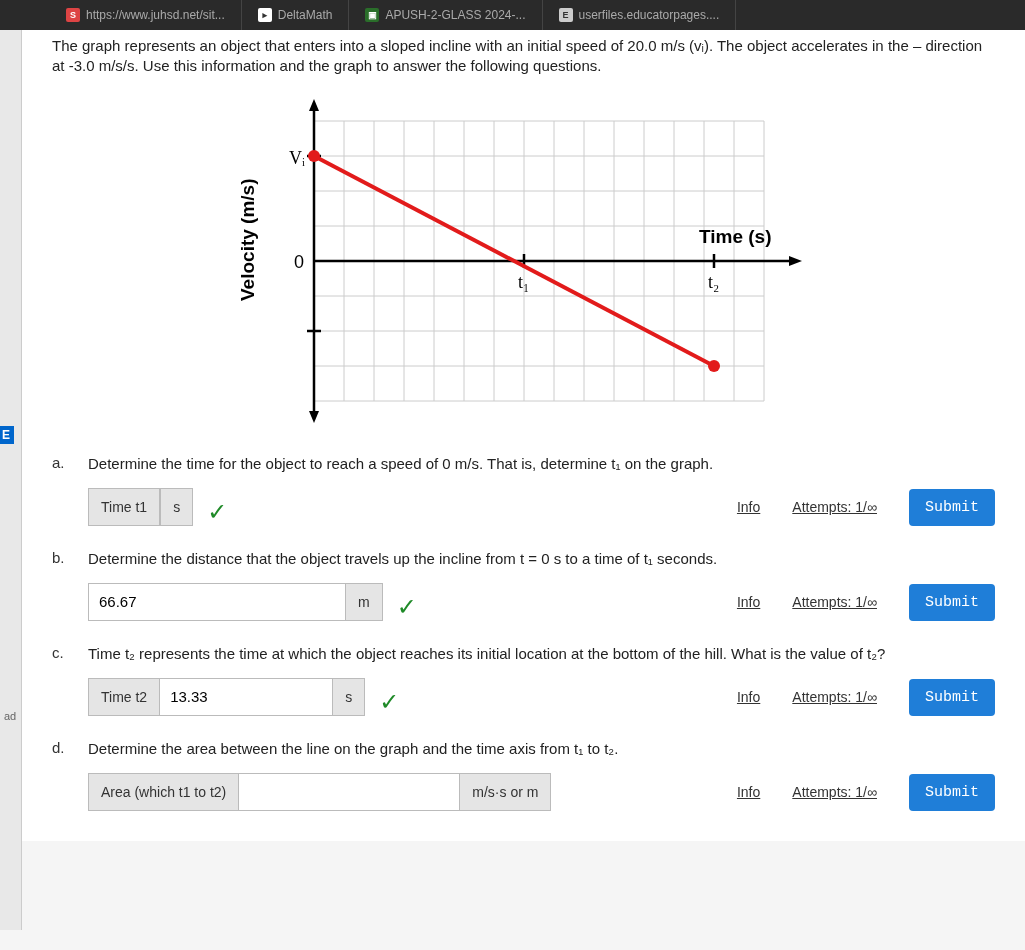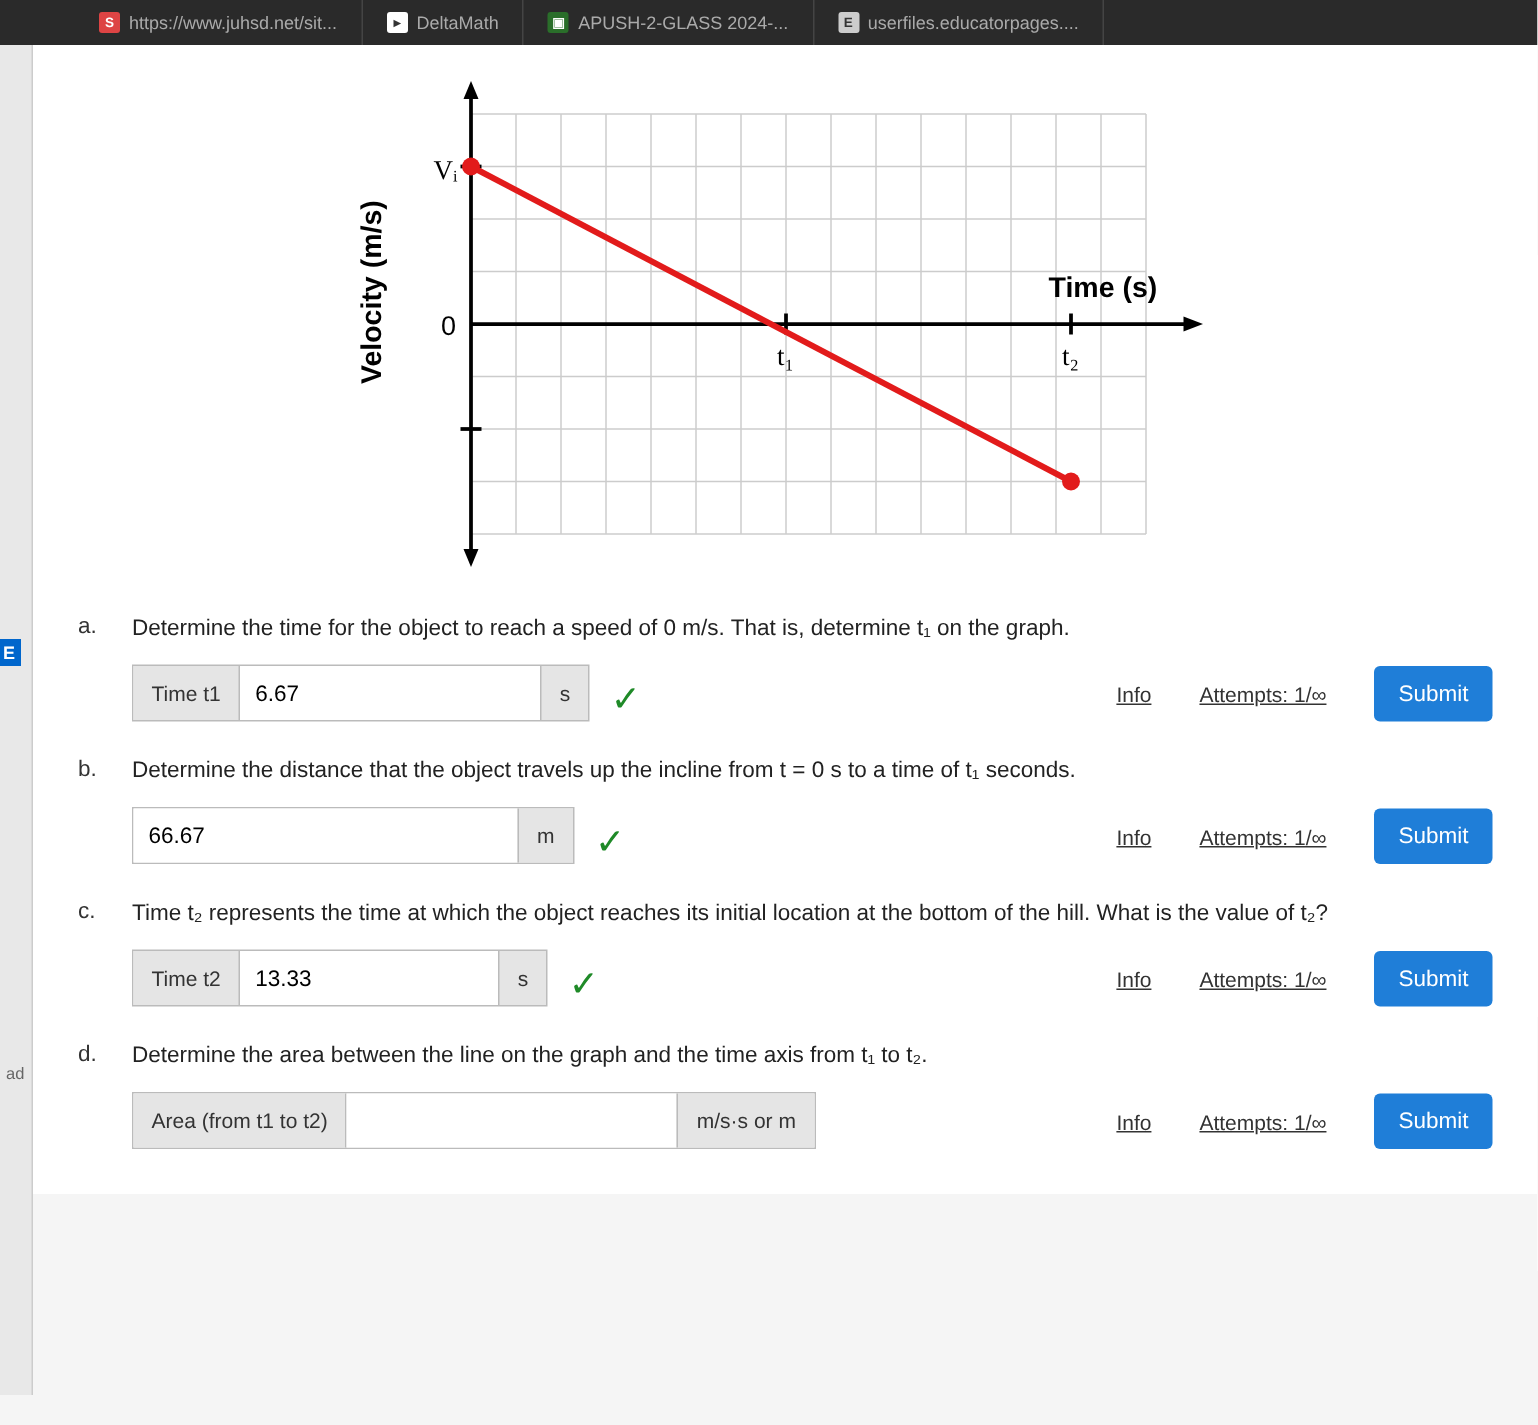--- a/index.html
+++ b/index.html
@@ -160,20 +160,21 @@
     cursor: pointer;
   }
   .submit-btn {
     background: #1f7ed8;
     color: #fff;
     border: none;
     padding: 10px 16px;
     font-size: 15px;
     border-radius: 4px;
     cursor: pointer;
+    font-family: Liberation Mono, monospace;
   }
 </style>
 </head>
 <body>
 
 <div class="tab-bar">
   <div class="tab">
     <span class="tab-icon" style="background:#d44;color:#fff">S</span>
     <span>https://www.juhsd.net/sit...</span>
   </div>
@@ -190,20 +191,21 @@
     <span>userfiles.educatorpages....</span>
   </div>
 </div>
 
 <div class="left-sidebar">
   <div class="side-tag">E</div>
   <div class="side-ad">ad</div>
 </div>
 
 <div class="content">
+  <div class="problem-text">The graph represents an object that enters into a sloped incline with an initial speed of 20.0 m/s (vᵢ). The object accelerates in the – direction at -3.0 m/s/s. Use this information and the graph to answer the following questions.</div>
 
   <div class="graph-container">
     <svg width="600" height="340">
 
       <g stroke="#ccc" stroke-width="1">
         <line x1="90" y1="30" x2="90" y2="310"></line>
           <line x1="120" y1="30" x2="120" y2="310"></line>
         <line x1="150" y1="30" x2="150" y2="310"></line>
           <line x1="180" y1="30" x2="180" y2="310"></line>
         <line x1="210" y1="30" x2="210" y2="310"></line>
@@ -253,21 +255,20 @@
     </svg>
   </div>
 
   <div class="question">
     <div class="q-letter">a.</div>
     <div class="q-body">
       <div class="q-text">Determine the time for the object to reach a speed of 0 m/s. That is, determine t₁ on the graph.</div>
       <div class="answer-row">
         <div class="answer-box">
           <div class="answer-label">Time t1</div>
-          <input class="answer-input" style="width: 200px;" value="6.67">
           <div class="answer-unit">s</div>
         </div>
         <span class="check">✓</span>
         <div class="right-group">
           <span class="info-link">Info</span>
           <span class="attempts-link">Attempts: 1/∞</span>
           <button class="submit-btn">Submit</button>
         </div>
       </div>
     </div>
@@ -311,21 +312,21 @@
       </div>
     </div>
   </div>
 
   <div class="question">
     <div class="q-letter">d.</div>
     <div class="q-body">
       <div class="q-text">Determine the area between the line on the graph and the time axis from t₁ to t₂.</div>
       <div class="answer-row">
         <div class="answer-box">
-          <div class="answer-label">Area (from t1 to t2)</div>
+          <div class="answer-label">Area (which t1 to t2)</div>
           <input class="answer-input" style="width: 220px;" value="">
           <div class="answer-unit">m/s·s or m</div>
         </div>
         <div class="right-group">
           <span class="info-link">Info</span>
           <span class="attempts-link">Attempts: 1/∞</span>
           <button class="submit-btn">Submit</button>
         </div>
       </div>
     </div>

